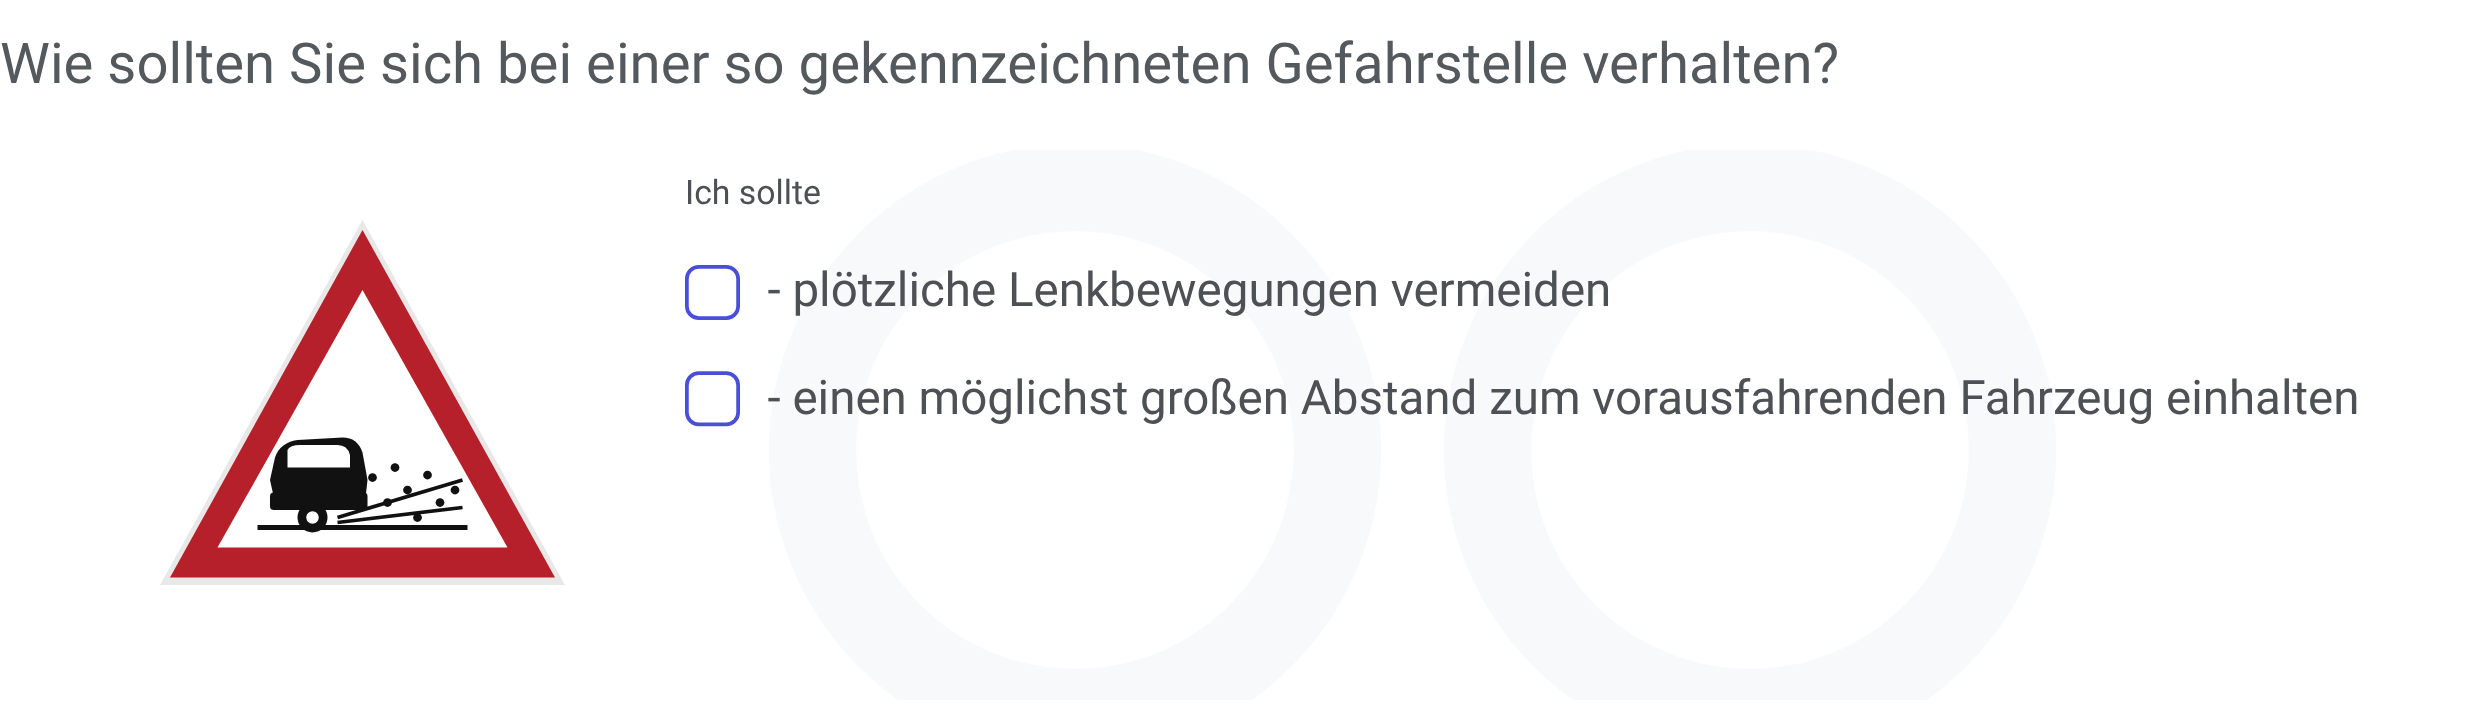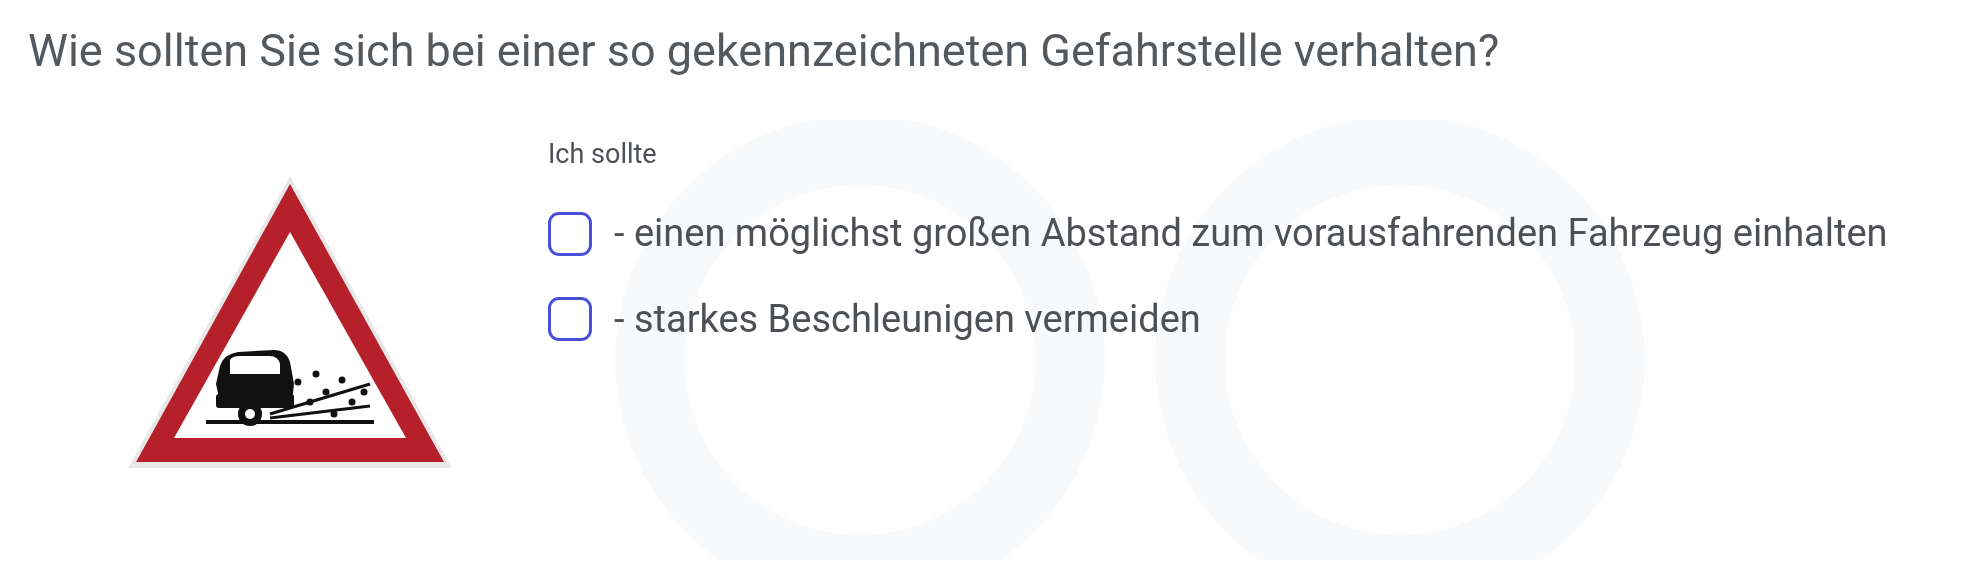--- a/index.html
+++ b/index.html
@@ -22,21 +22,20 @@
     pointer-events: none;
   }
   .question-text {
     position: absolute;
     left: 0px;
     top: 24px;
     font-size: 45px;
     font-weight: 400;
     color: #54595e;
     white-space: nowrap;
-    padding-left: 28px;
   }
   .sign-wrap {
     position: absolute;
     left: 120px;
     top: 170px;
     width: 340px;
     height: 310px;
   }
   .prompt-text {
     position: absolute;
@@ -121,19 +120,19 @@
       <circle cx="168" cy="228" r="3.5"></circle>
     </g>
   </svg>
 </div>
 
 <div class="prompt-text">Ich sollte</div>
 
 <div class="options">
   <div class="option-row">
     <div class="checkbox"></div>
-    <div class="option-text">- einen möglichst großen Abstand zum vorausfahrenden Fahrzeug einhalten</div>
+    <div class="option-text">- plötzliche Lenkbewegungen vermeiden</div>
   </div>
   <div class="option-row">
     <div class="checkbox"></div>
-    <div class="option-text">- starkes Beschleunigen vermeiden</div>
+    <div class="option-text">- einen möglichst großen Abstand zum vorausfahrenden Fahrzeug einhalten</div>
   </div>
 </div>
 
 </body></html>

